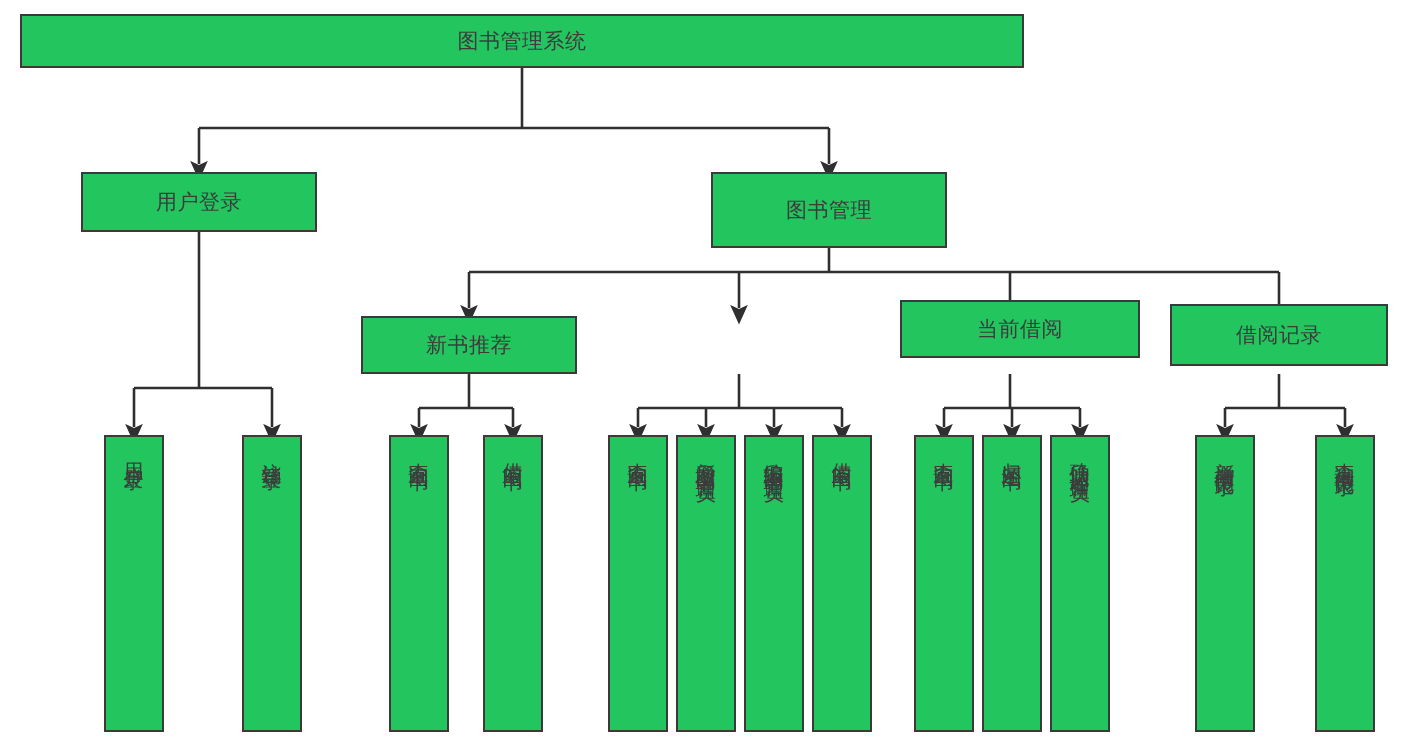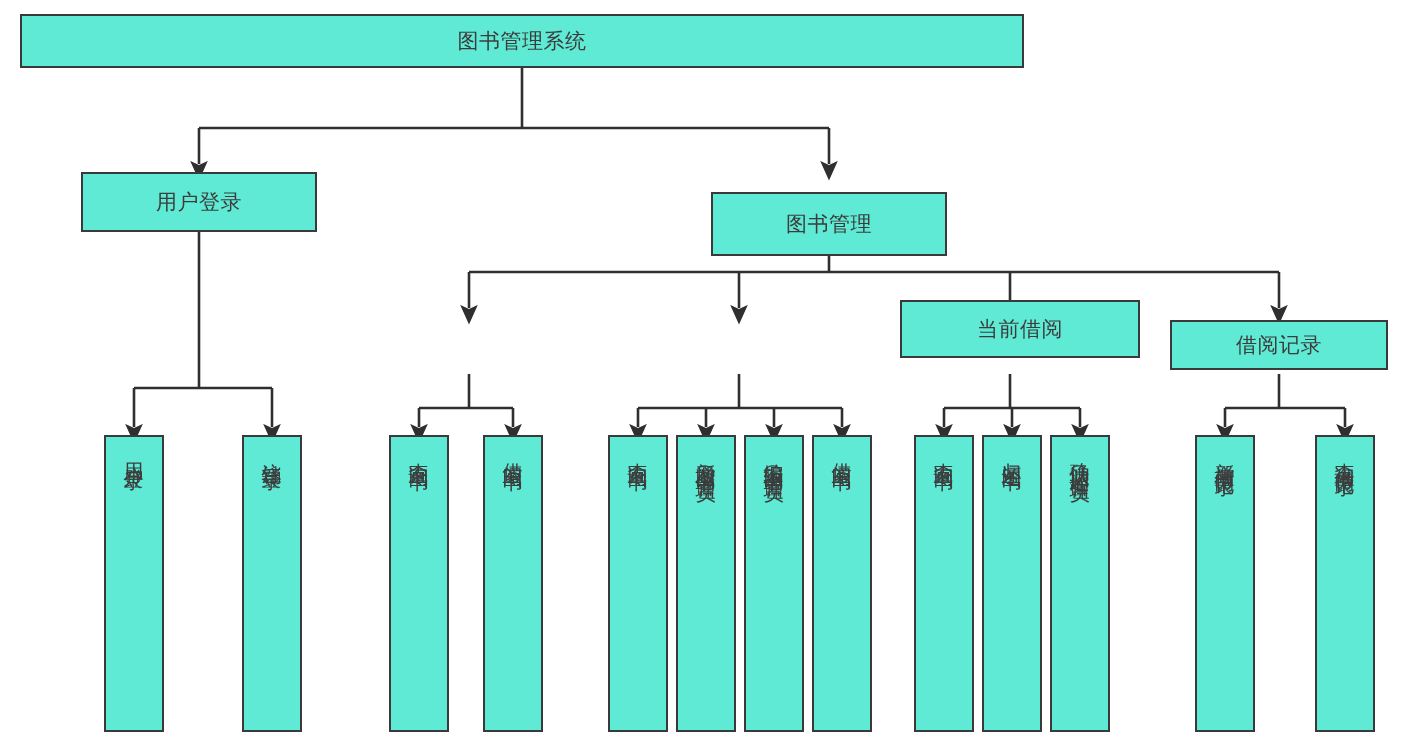--- a/index.html
+++ b/index.html
@@ -25,21 +25,21 @@
     position: absolute;
     left: 0;
     top: 0;
     width: 1405px;
     height: 747px;
     pointer-events: none;
   }
   .node {
     position: absolute;
     box-sizing: border-box;
-    background: #5eead4;
+    background: #22c55e;
     border: 2px solid #3a3a3a;
     display: flex;
     align-items: center;
     justify-content: center;
     z-index: 2;
   }
   .node-label {
     font-size: 21px;
     line-height: 1.25;
     letter-spacing: 0.5px;
@@ -126,28 +126,31 @@
     </g>
   </svg>
 
   <div class="node root" style="left:20px; top:14px; width:1004px; height:54px;">
     <span class="node-label">图书管理系统</span>
   </div>
 
   <div class="node" style="left:81px; top:172px; width:236px; height:60px;">
     <span class="node-label">用户登录</span>
   </div>
-  <div class="node" style="left:711px; top:172px; width:236px; height:64px;margin-top:20px;">
+  <div class="node" style="left:711px; top:172px; width:236px; height:76px;">
     <span class="node-label">图书管理</span>
   </div>
 
+  <div class="node" style="left:361px; top:316px; width:216px; height:58px;">
+    <span class="node-label">新书推荐</span>
+  </div>
   <div class="node" style="left:900px; top:300px; width:240px; height:58px;">
     <span class="node-label">当前借阅</span>
   </div>
-  <div class="node" style="left:1170px; top:320px; width:218px; height:50px;">
+  <div class="node" style="left:1170px; top:304px; width:218px; height:62px;">
     <span class="node-label">借阅记录</span>
   </div>
 
   <div class="node leaf" style="left:104px; top:435px; width:60px; height:297px;">
     <span class="node-label">用户登录</span>
   </div>
   <div class="node leaf" style="left:242px; top:435px; width:60px; height:297px;">
     <span class="node-label">注销登录</span>
   </div>
 

